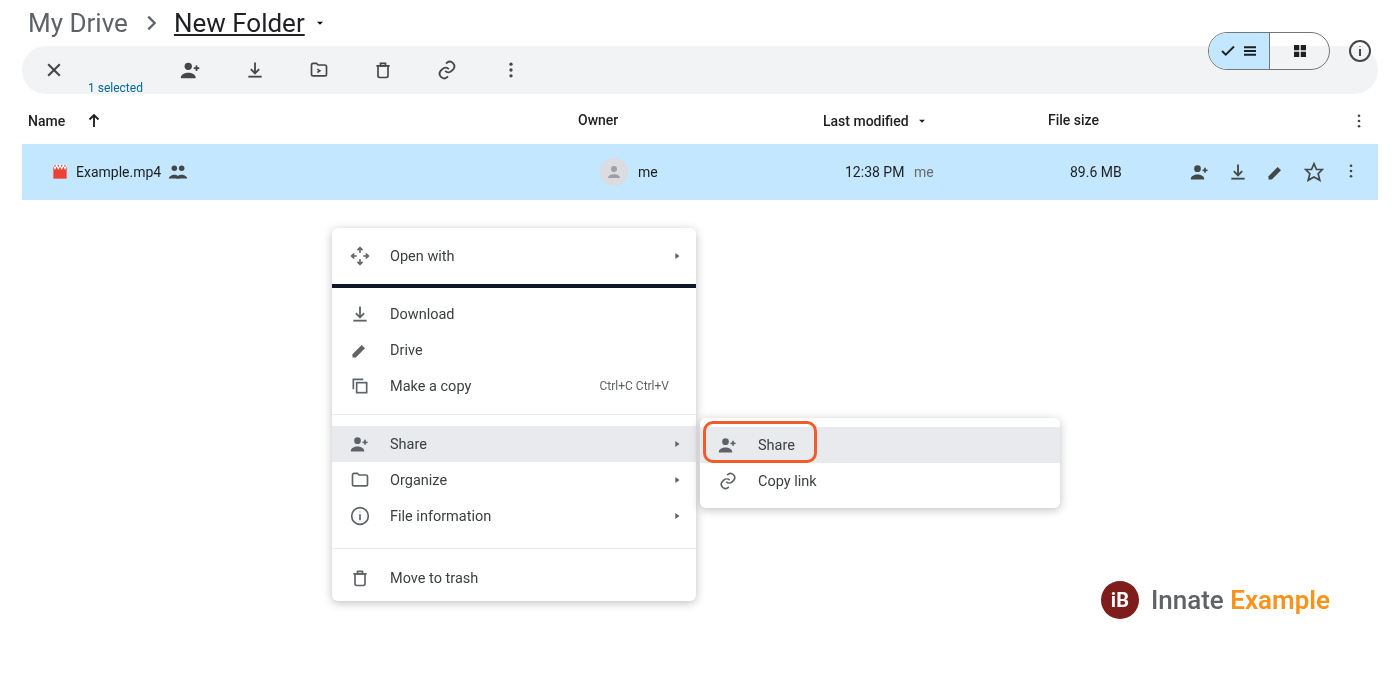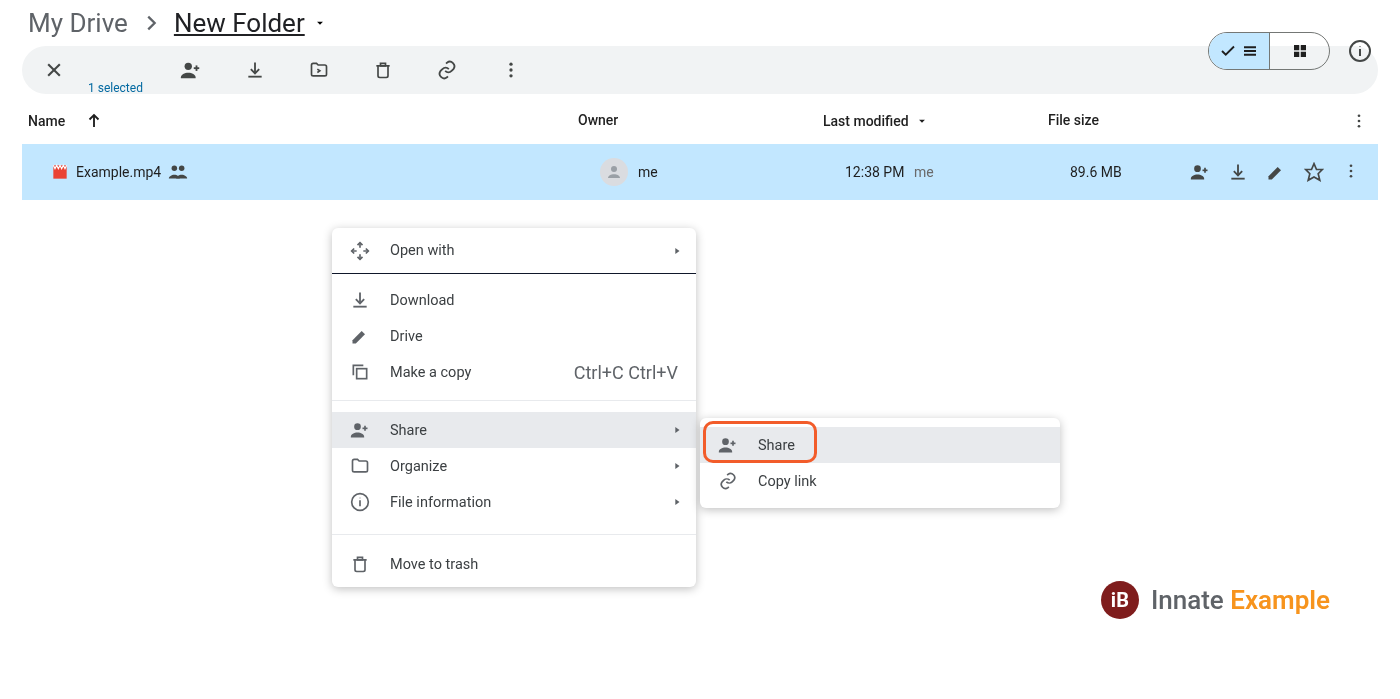--- a/index.html
+++ b/index.html
@@ -156,32 +156,32 @@
       display: flex;
       align-items: center;
       height: 36px;
       padding: 0 18px;
       gap: 20px;
       font-size: 14.5px;
       color: #3c4043;
       cursor: pointer;
       position: relative;
     }
-    .menu .item.tall { height: 46px; border-bottom: 1px solid #0f172a; }
+    .menu .item.tall { height: 60px; border-bottom: 4px solid #0f172a; }
     .menu .item.hl { background: #e8eaed; }
     .menu .sep { height: 1px; background: #e8eaed; margin: 6px 0; }
     .menu .gap { height: 12px; border-top: 1px solid #e8eaed; margin-top: 10px;}
     .menu .item .arrow {
       position: absolute;
       right: 14px;
     }
     .menu .item .kbd {
       position: absolute;
-      right: 18px;
-      font-size: 18px;
+      right: 27px;
+      font-size: 12px;
       color: #5f6368;
     }
     .submenu {
       position: absolute;
       top: 418px;
       left: 700px;
       width: 360px;
       background: #fff;
       border-radius: 6px;
       box-shadow: 0 2px 10px rgba(0,0,0,0.25);

